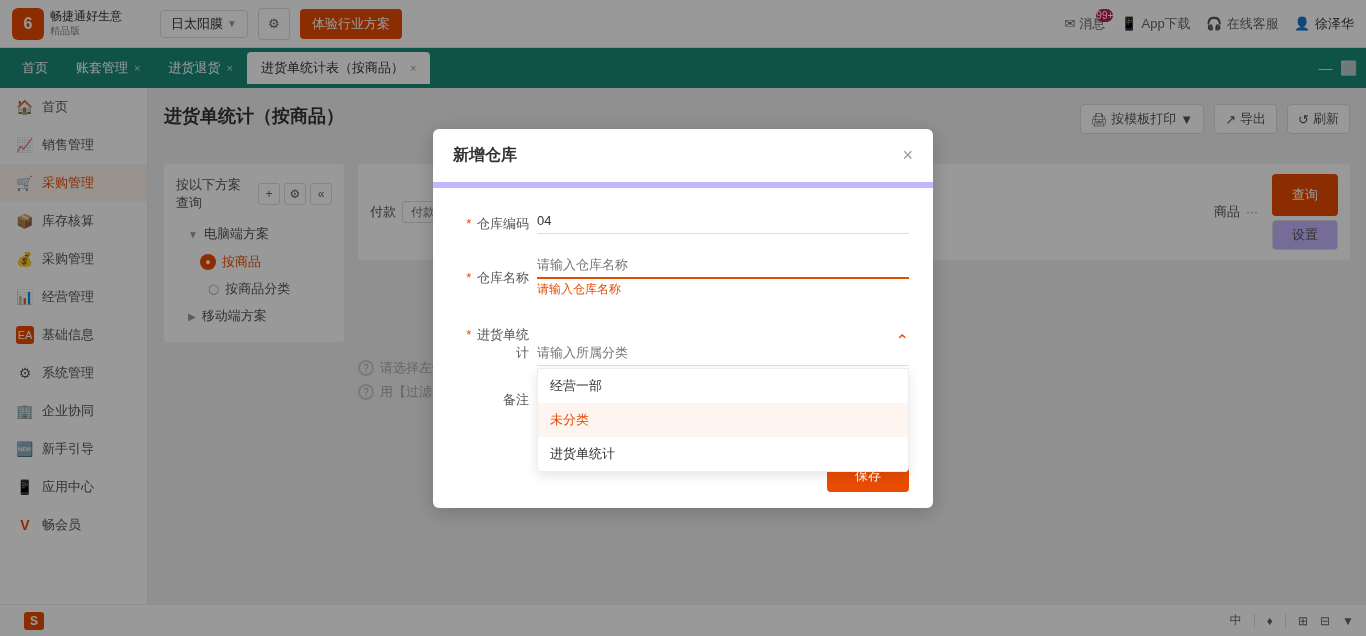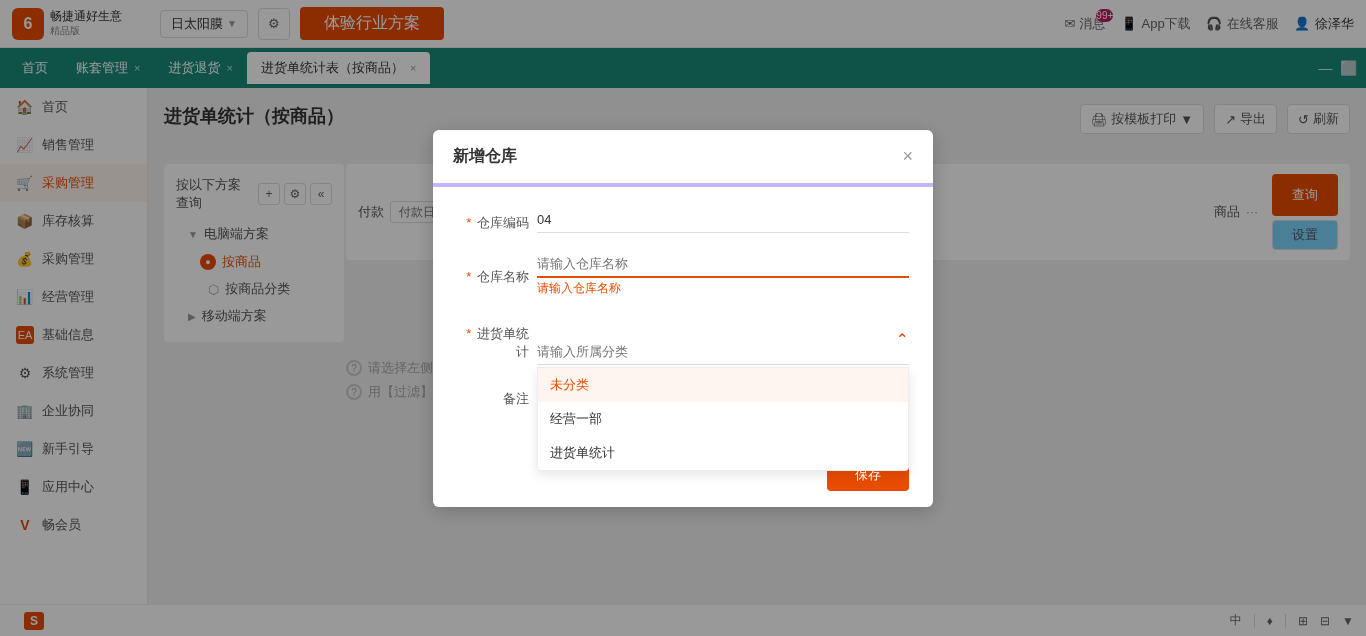--- a/index.html
+++ b/index.html
@@ -55,23 +55,23 @@
       border: 1px solid #ddd;
       border-radius: 4px;
       display: flex; align-items: center; justify-content: center;
       cursor: pointer; background: #fff; color: #666;
     }
     .trial-btn {
       background: #e84c00;
       color: #fff;
       border: none;
       border-radius: 4px;
-      padding: 6px 24px;
-      cursor: pointer;
-      font-size: 16px;
+      padding: 6px 12px;
+      cursor: pointer;
+      font-size: 13px;
     }
     .header-right {
       display: flex;
       align-items: center;
       gap: 16px;
     }
     .header-right-item {
       display: flex;
       align-items: center;
       gap: 4px;
@@ -284,21 +284,21 @@
     .query-btn {
       background: #e84c00;
       color: #fff;
       border: none;
       border-radius: 4px;
       padding: 12px 20px;
       cursor: pointer;
       font-size: 13px;
     }
     .set-btn {
-      background: #7dd3fc;
+      background: #c4b5fd;
       color: #555;
       border: 1px solid #ddd;
       border-radius: 4px;
       padding: 5px 14px;
       cursor: pointer;
       font-size: 13px;
     }
 
     
     .overlay {
@@ -318,21 +318,21 @@
       width: 500px;
       padding: 0;
       position: relative;
       box-shadow: 0 4px 20px rgba(0,0,0,0.2);
     }
     .modal-header {
       display: flex;
       align-items: center;
       justify-content: space-between;
       padding: 16px 20px;
-      border-bottom: 4px solid #c4b5fd;
+      border-bottom: 6px solid #c4b5fd;
     }
     .modal-title {
       font-size: 16px;
       font-weight: bold;
       color: #333;
     }
     .modal-close {
       cursor: pointer;
       color: #999;
       font-size: 18px;
@@ -619,21 +619,21 @@
       <button class="toolbar-btn">
         <span>↗</span>
         <span>导出</span>
       </button>
       <button class="toolbar-btn">
         <span>↺</span>
         <span>刷新</span>
       </button>
     </div>
 
-    <div style="display:flex;gap:2px;margin-top:36px;">
+    <div style="display:flex;gap:14px;margin-top:36px;">
 
       <div style="width:180px;flex-shrink:0;">
         <div class="query-panel">
           <div class="query-header">
             <span>按以下方案查询</span>
             <div class="query-header" style="gap:4px;margin:0;">
               <div class="plus-btn">+</div>
               <div class="gear-btn2">⚙</div>
               <div class="collapse-btn">«</div>
             </div>
@@ -739,22 +739,22 @@
           <span class="required">*</span>
           <span>进货单统计</span>
         </div>
         <div class="form-field" style="position:relative;">
           <div class="form-input-with-icon">
             <input style="flex: 1 1 0%; border: none; padding: 5px 0px; font-size: 13px; outline: none; margin-top: 24px;" placeholder="请输入所属分类">
             <span class="chevron-up">⌃</span>
           </div>
 
           <div class="dropdown-list">
+            <div class="dropdown-item">经营一部</div>
             <div class="dropdown-item selected">未分类</div>
-            <div class="dropdown-item">经营一部</div>
             <div class="dropdown-item">进货单统计</div>
           </div>
         </div>
       </div>
 
       <div class="form-row">
         <div class="form-label">
           <span>备注</span>
         </div>
         <div class="form-field">

